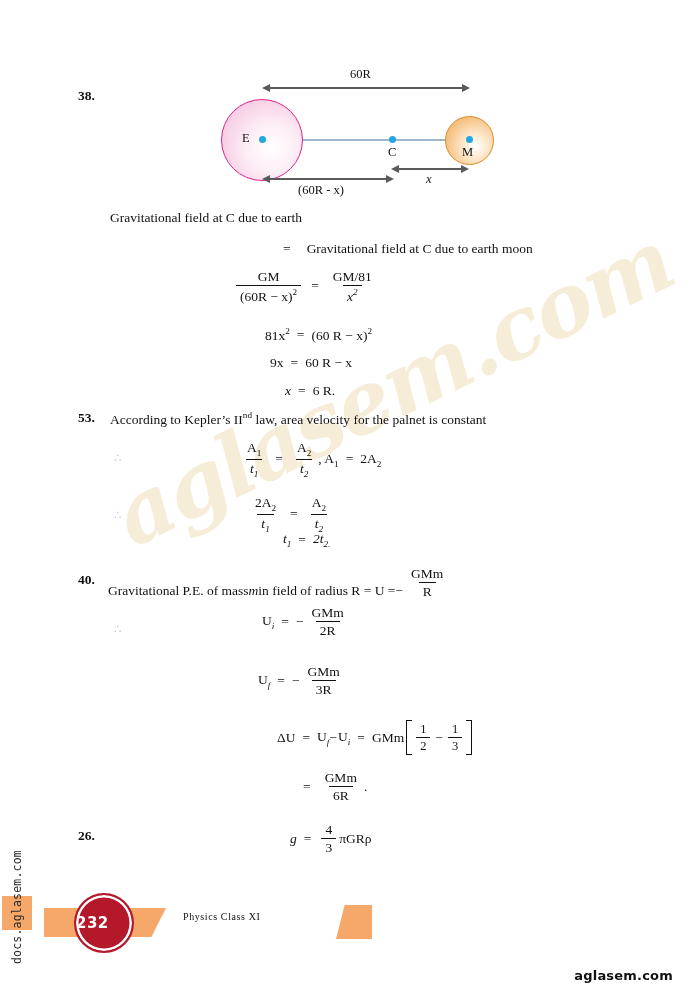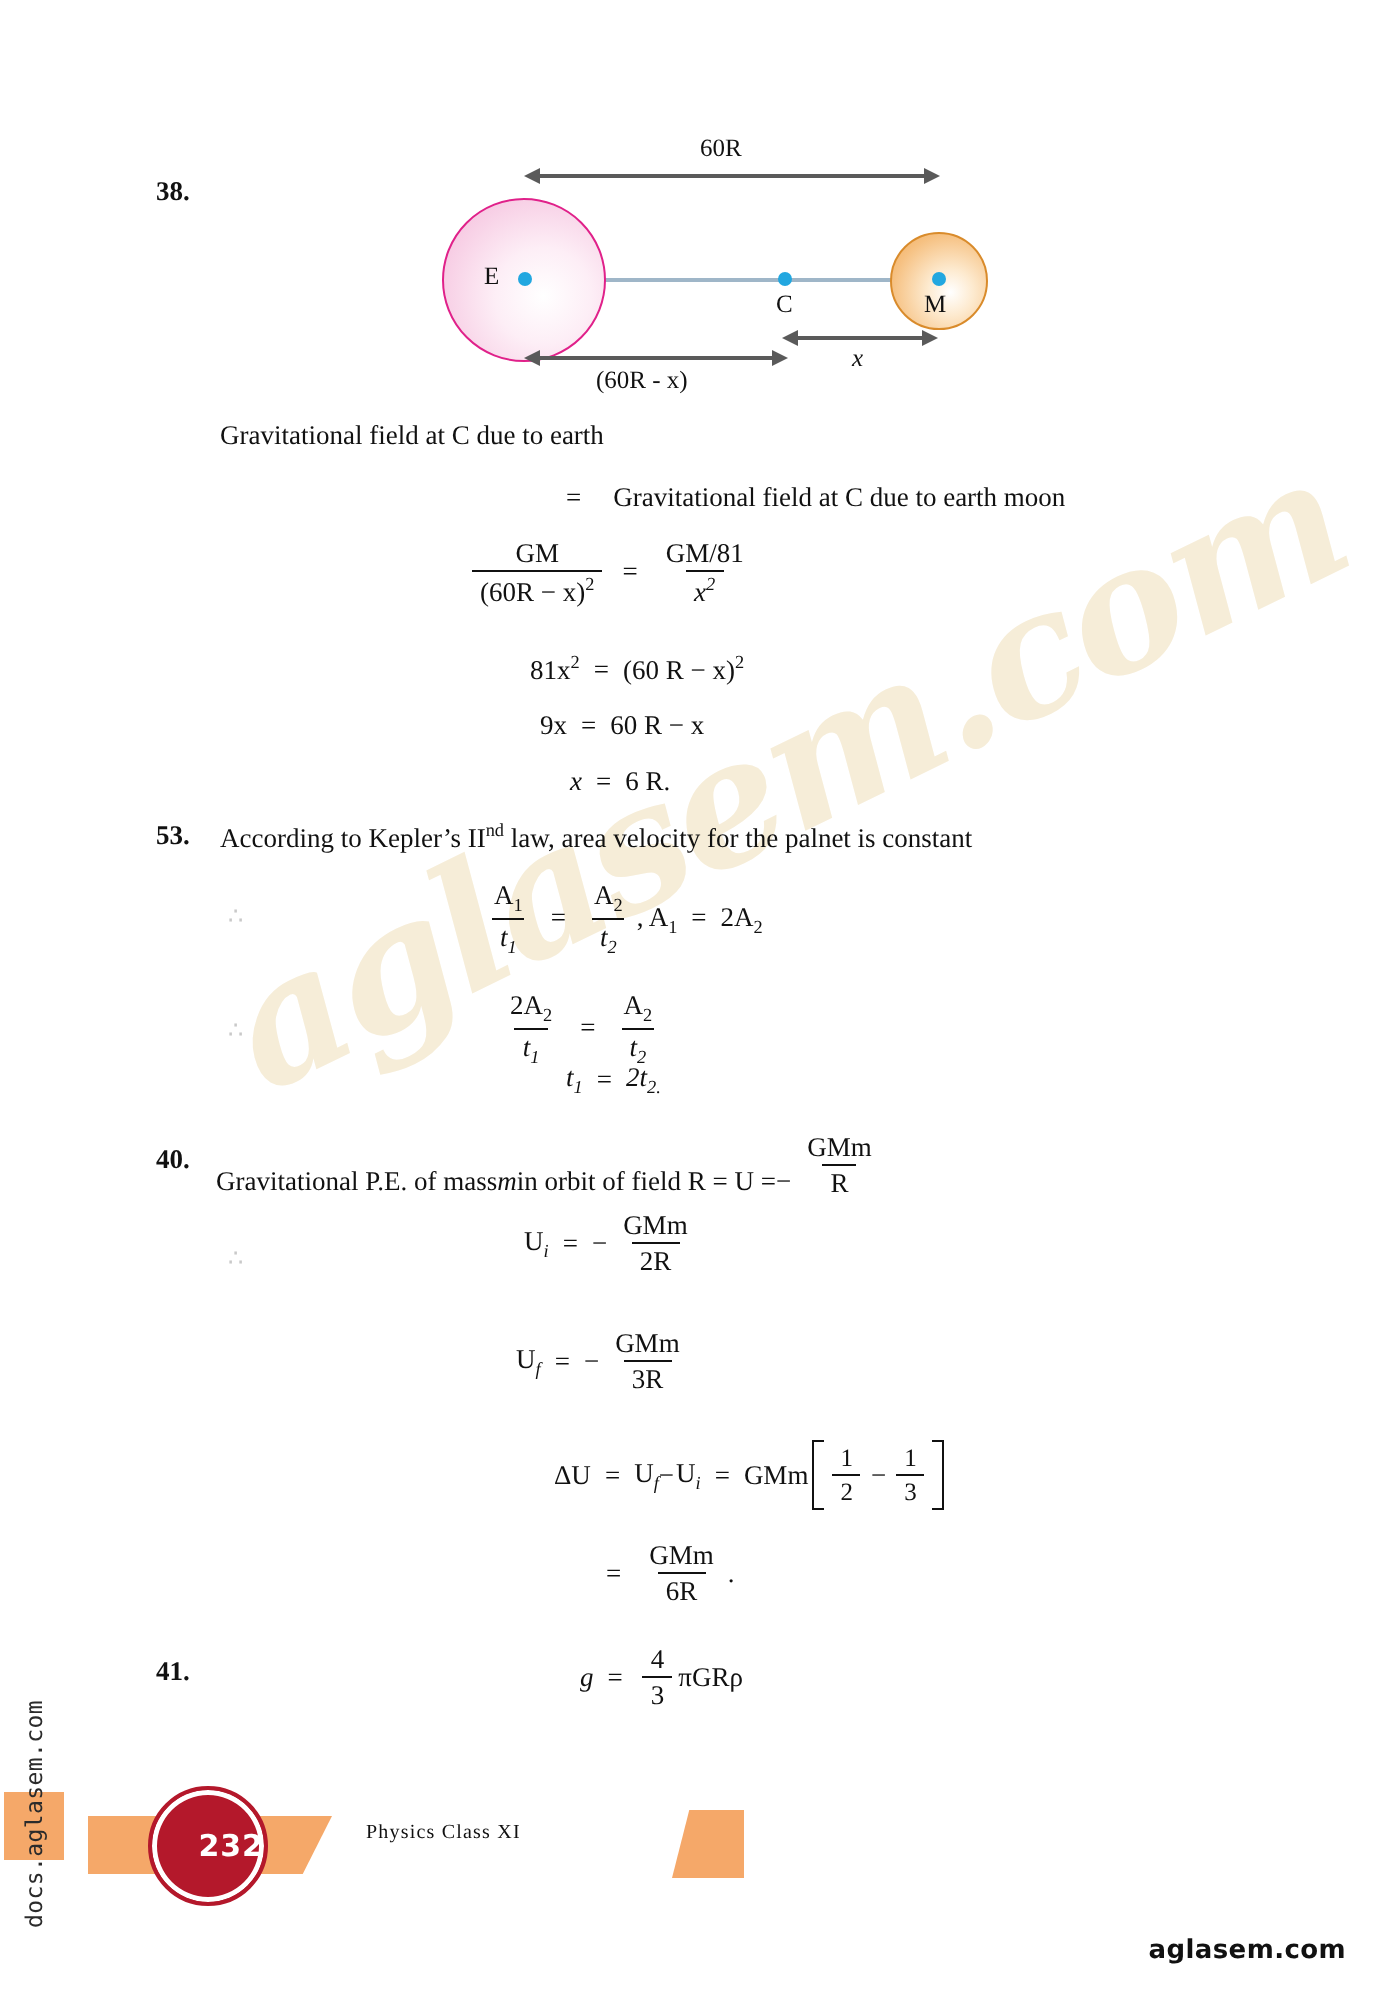--- a/index.html
+++ b/index.html
@@ -261,21 +261,21 @@
     left: 74px;
     top: -3px;
     width: 56px;
     height: 56px;
     border-radius: 50%;
     background: #b4182b;
     border: 2.5px solid #b4182b;
     box-shadow: 0 0 0 2.5px #ffffff inset;
     display: flex;
     align-items: center;
-    justify-content: flex-end;
+    justify-content: flex-start;
   }
   .badge span {
     font-family: "DejaVu Sans", sans-serif;
     font-weight: bold;
     font-size: 15px;
     color: #ffffff;
     letter-spacing: 0.5px;
   }
   .footer-title {
     position: absolute;
@@ -437,21 +437,21 @@
       <span class="ital"><span>t</span><span class="sub">1</span></span>
       <span class="opeq">=</span>
       <span class="ital"><span>2t</span><span class="sub">2.</span></span>
     </div>
 
     <div class="qnum" style="left:78px; top:572px;"><span>40.</span></div>
 
     <div class="eq" style="left:108px; top:566px;align-items:flex-end;">
       <span>Gravitational P.E. of mass </span>
       <span class="ital">m</span>
-      <span> in orbit of field R = U = </span>
+      <span> in field of radius R = U = </span>
       <span class="minus">−</span>
       <span class="frac">
         <span class="num">GMm</span>
         <span class="den">R</span>
       </span>
     </div>
 
     <div class="therefore" style="left:114px; top:622px;">∴</div>
 
     <div class="eq" style="left:262px; top:605px;">
@@ -501,21 +501,21 @@
 
     <div class="eq" style="left:303px; top:770px;">
       <span class="opeq" style="margin-left:0;">=</span>
       <span class="frac">
         <span class="num">GMm</span>
         <span class="den">6R</span>
       </span>
       <span>.</span>
     </div>
 
-    <div class="qnum" style="left:78px; top:828px;">41.</div>
+    <div class="qnum" style="left:78px; top:828px;">26.</div>
 
     <div class="eq" style="left:290px; top:822px;">
       <span class="ital">g</span>
       <span class="opeq">=</span>
       <span class="frac">
         <span class="num">4</span>
         <span class="den">3</span>
       </span>
       <span>πGRρ</span>
     </div>

